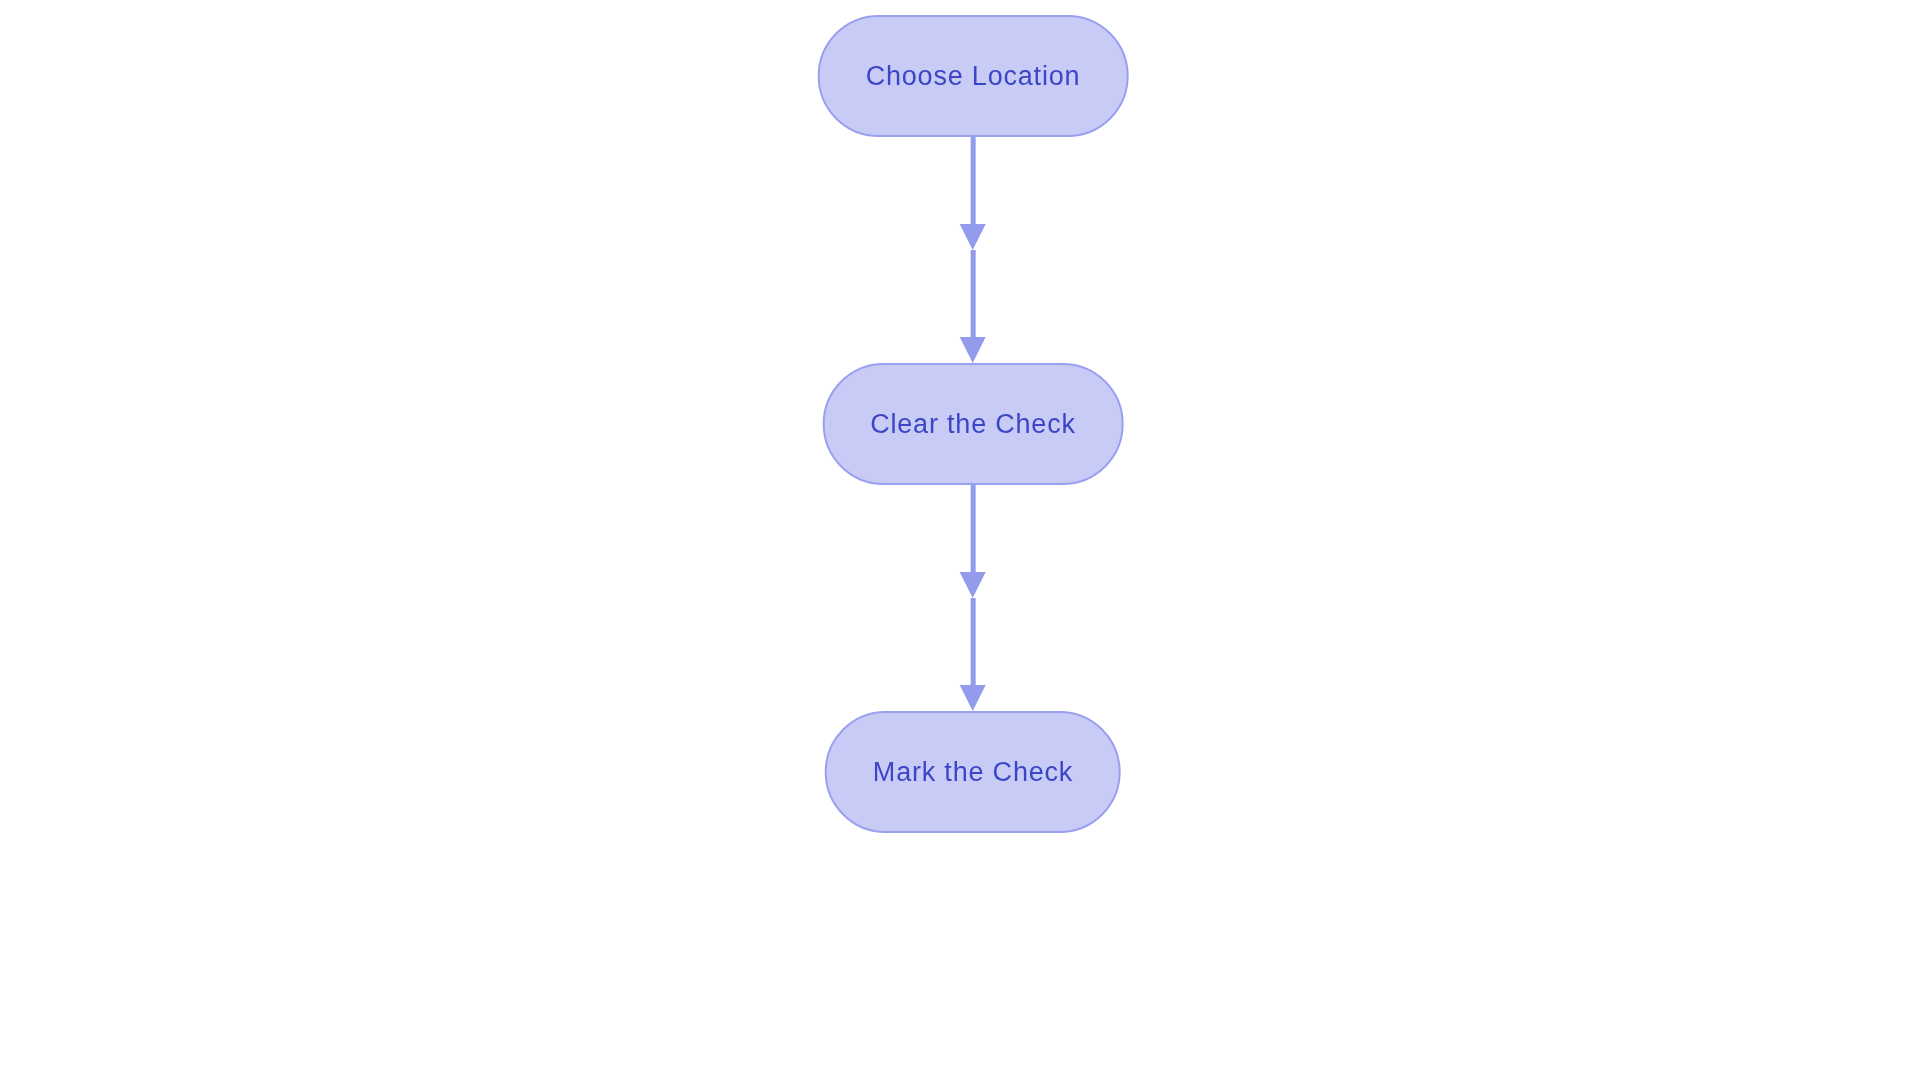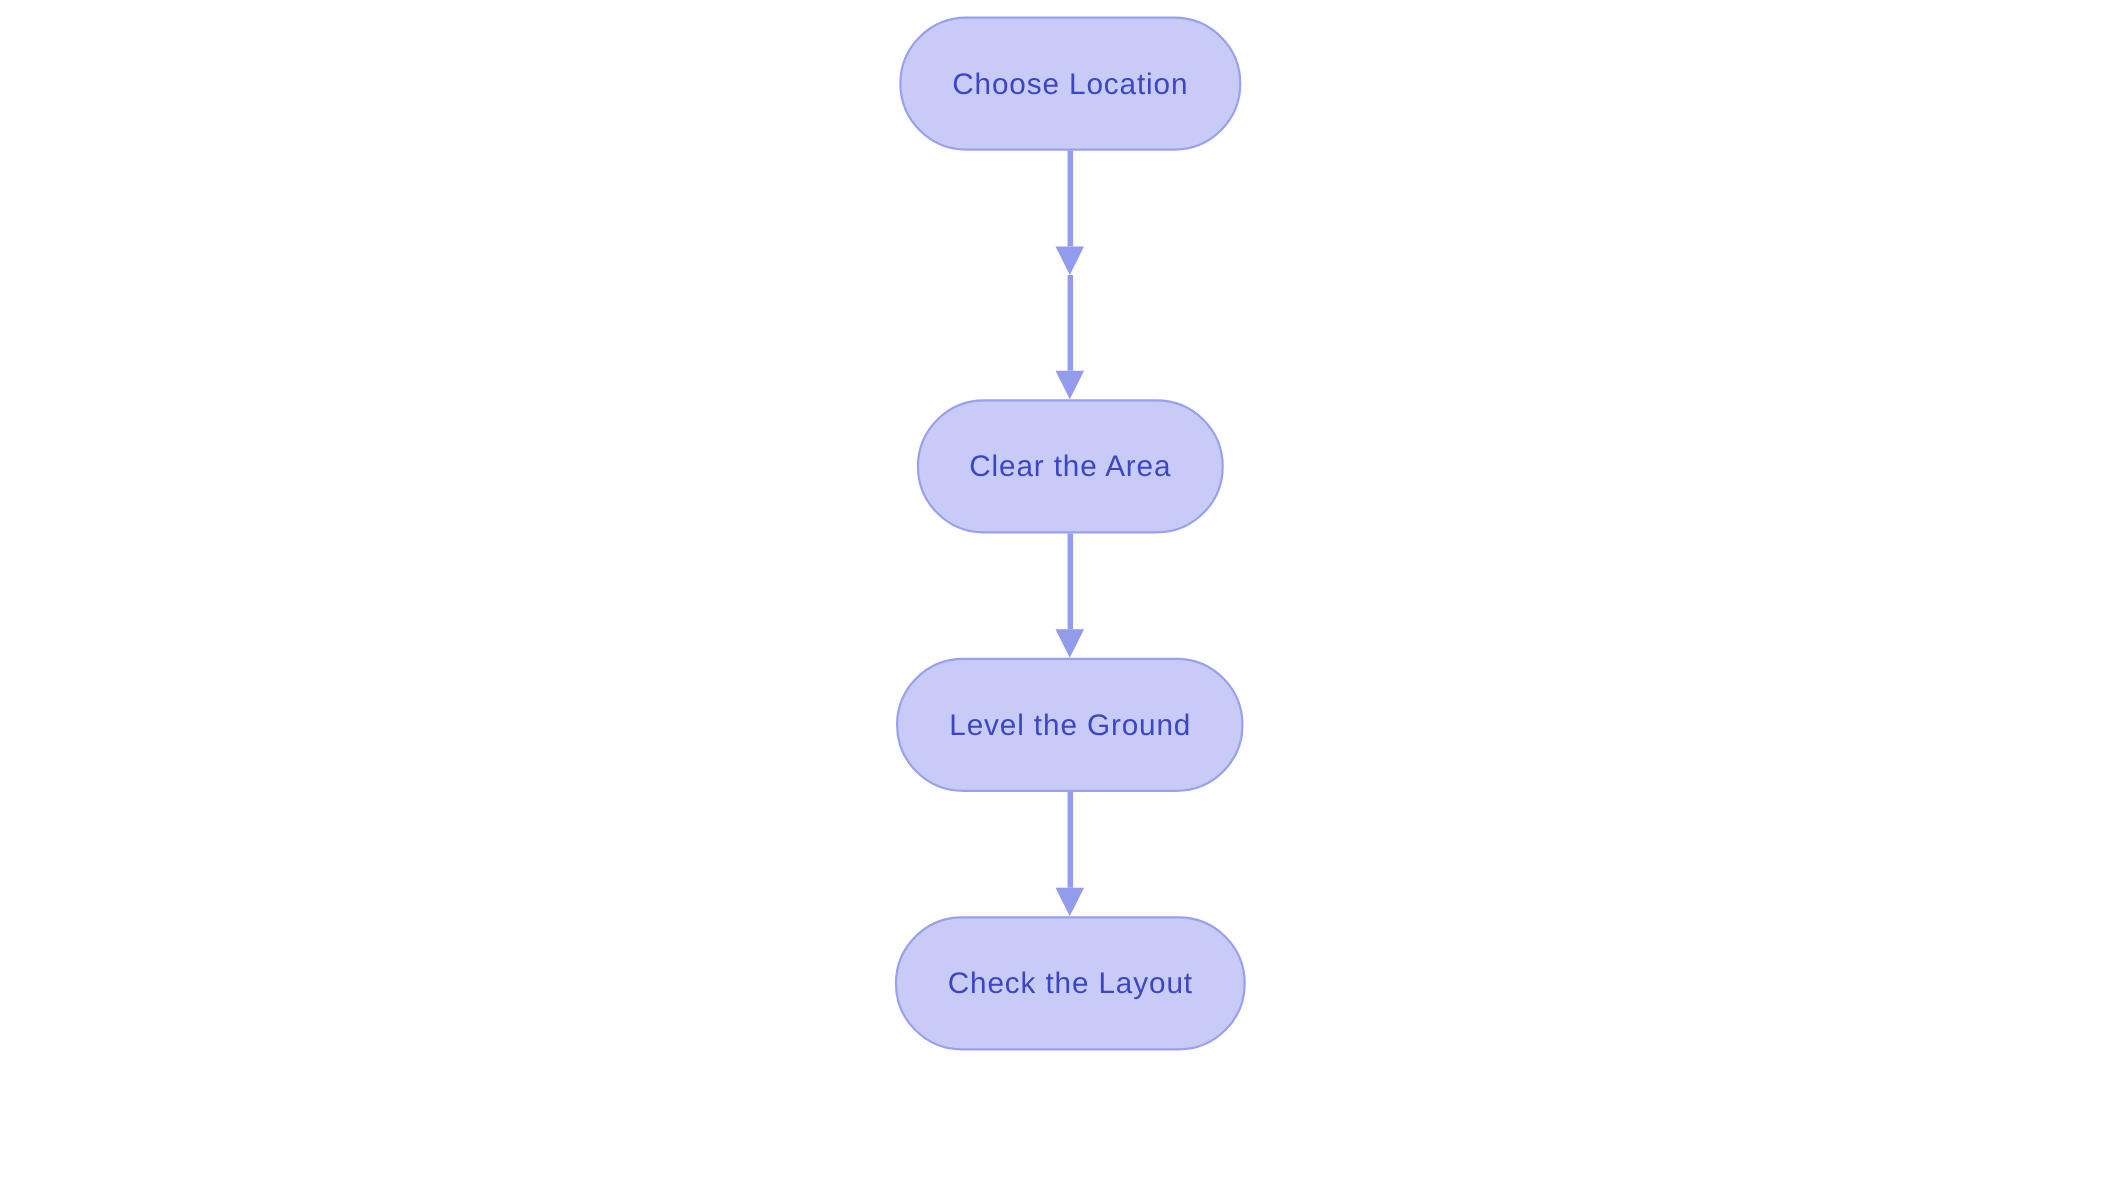--- a/index.html
+++ b/index.html
@@ -77,34 +77,31 @@
     <div class="head"></div>
   </div>
 
 
   <div class="arrow">
     <div class="stem"></div>
     <div class="head"></div>
   </div>
 
   <div class="node">
-    <span class="node-label">Clear the Area</span>
+    <span class="node-label">Clear the Check</span>
   </div>
 
   <div class="arrow">
     <div class="stem"></div>
     <div class="head"></div>
   </div>
 
-  <div class="node">
-    <span class="node-label">Level the Ground</span>
-  </div>
 
   <div class="arrow">
     <div class="stem"></div>
     <div class="head"></div>
   </div>
 
   <div class="node">
-    <span class="node-label">Check the Layout</span>
+    <span class="node-label">Mark the Check</span>
   </div>
 </div>
 </div>
 
 </body></html>

